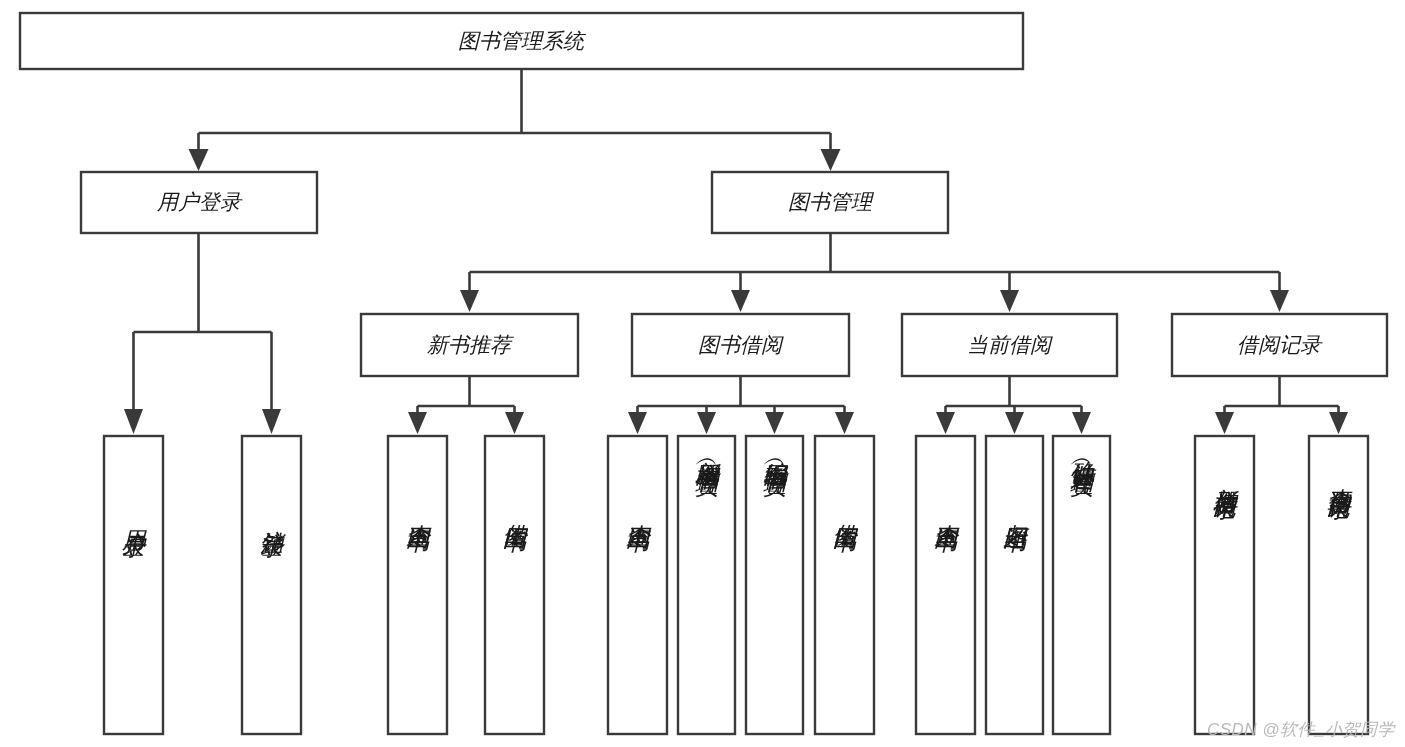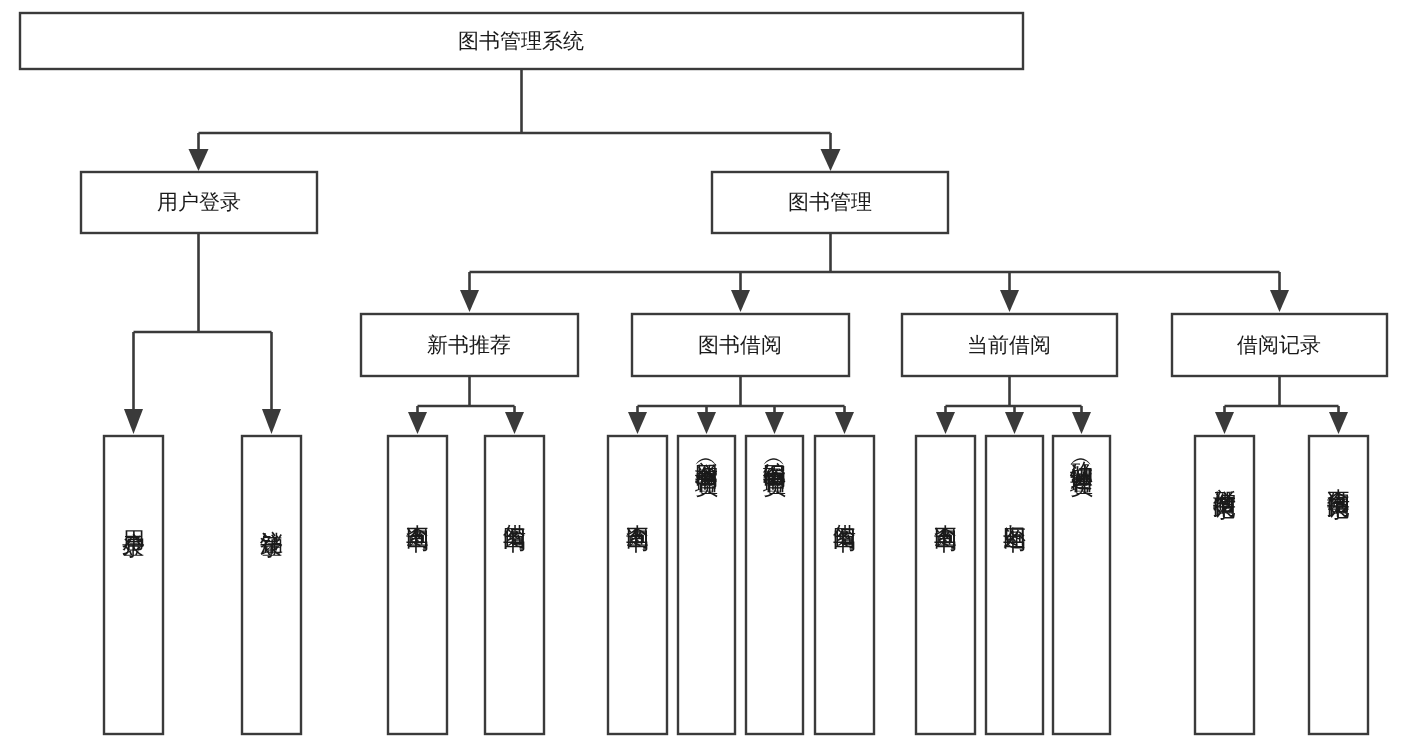--- a/index.html
+++ b/index.html
@@ -9,20 +9,21 @@
   }
   body {
     font-family: "Liberation Sans", "DejaVu Sans", sans-serif;
   }
   #diagram-root {
     position: relative;
     width: 1405px;
     height: 747px;
     background: #ffffff;
     overflow: hidden;
+    font-style: italic;
   }
   svg#diagram-svg {
     position: absolute;
     left: 0;
     top: 0;
     width: 1405px;
     height: 747px;
   }
   .node-box {
     fill: #ffffff;
@@ -247,14 +248,15 @@
     <span class="vert-label">确认归还（管理员）</span>
   </div>
 
   <div class="vert-label-wrap" style="left:1195px; top:470px; width:59px; height:264px;">
     <span class="vert-label">新增借阅记录</span>
   </div>
   <div class="vert-label-wrap" style="left:1309px; top:470px; width:59px; height:264px;">
     <span class="vert-label">查询借阅记录</span>
   </div>
 
+  <div class="watermark">CSDN @软件_小贺同学</div>
 
 </div>
 
 </body></html>

